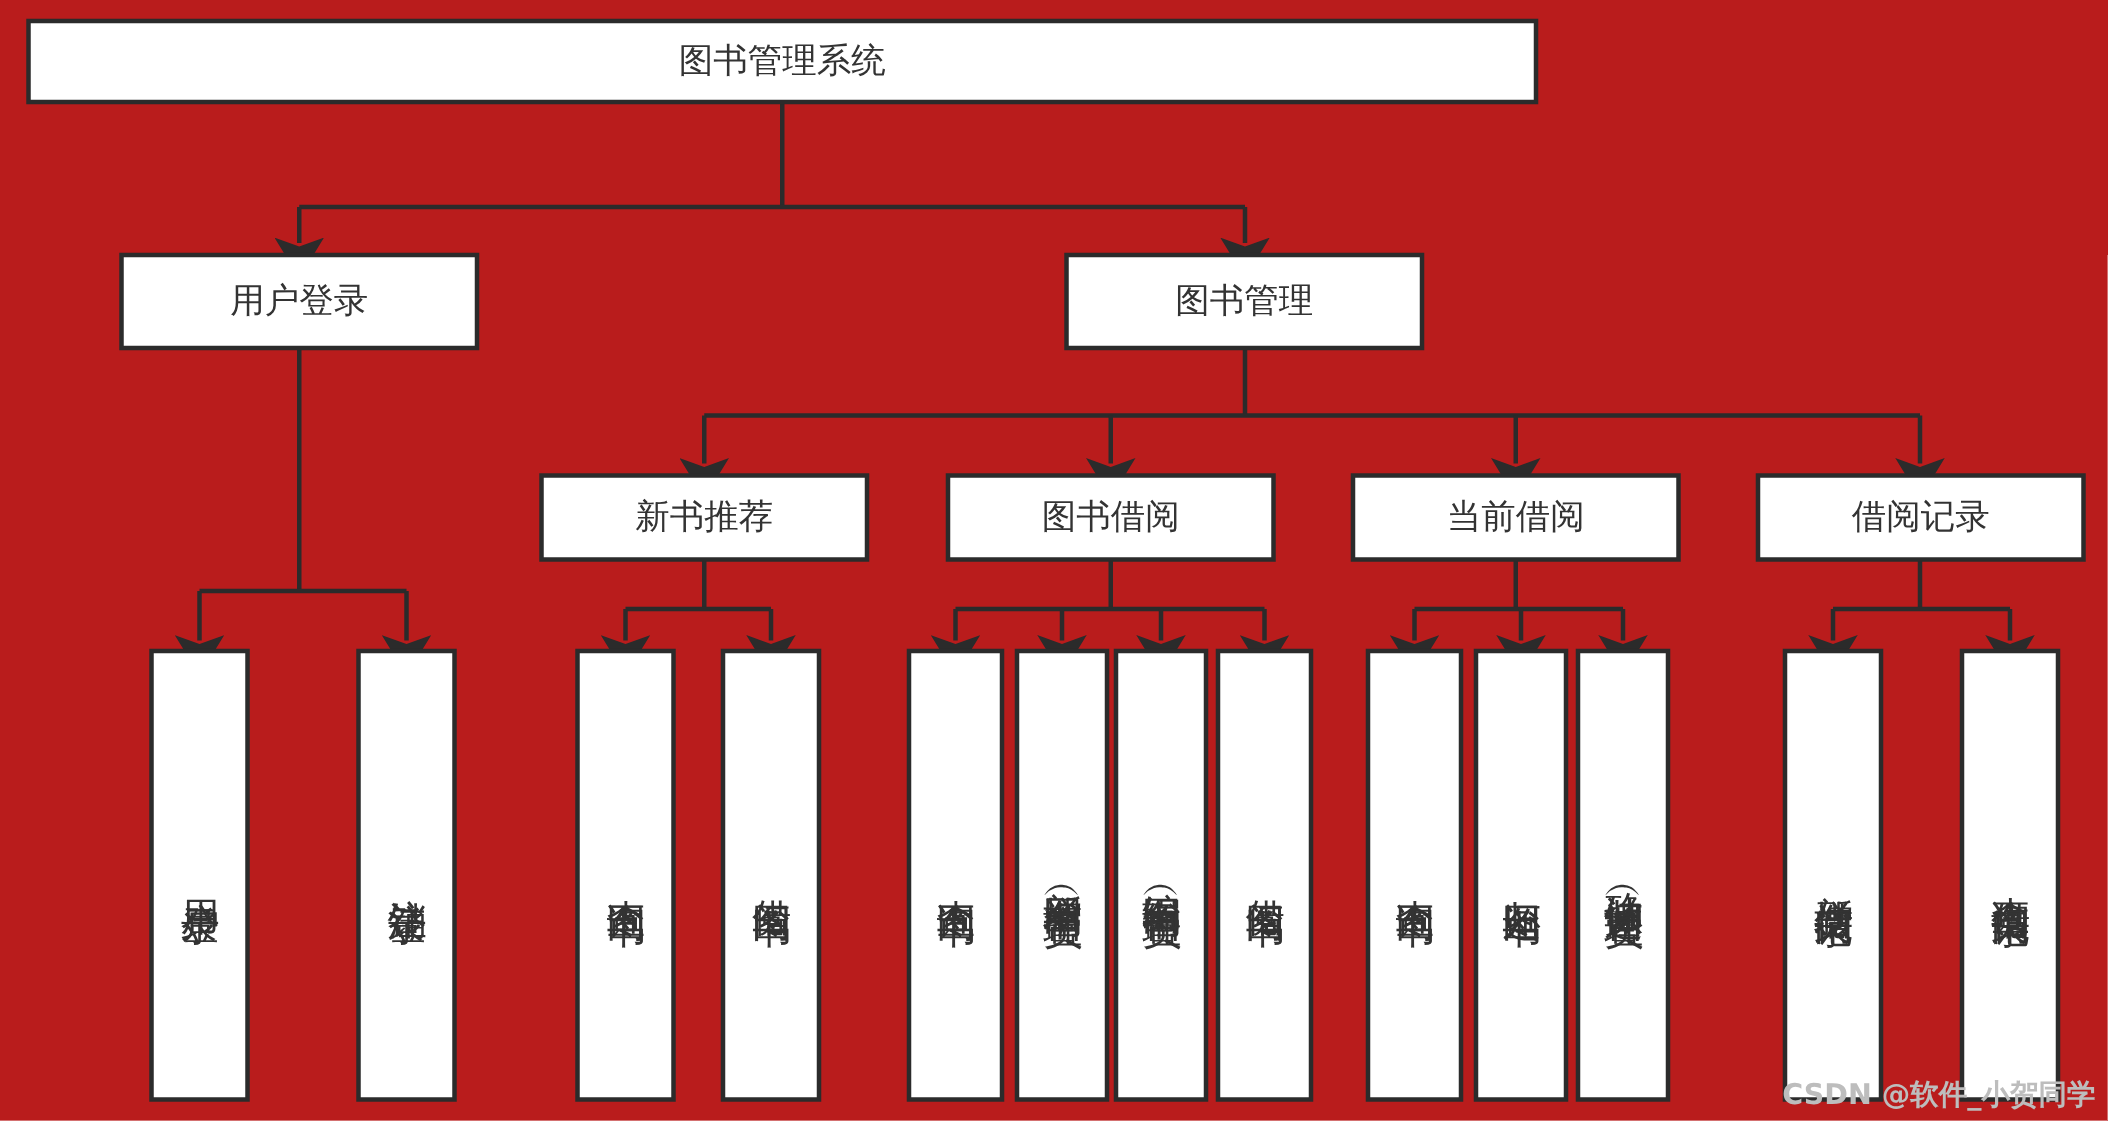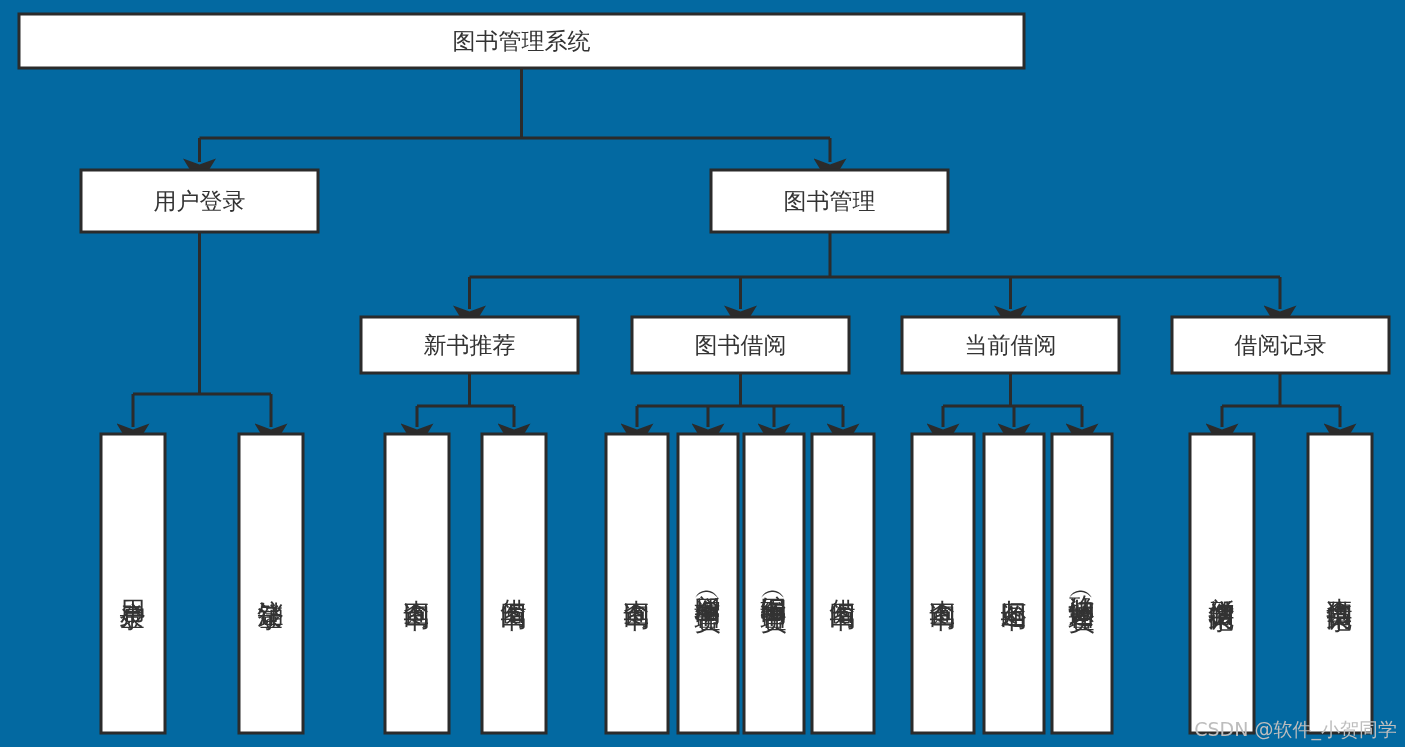--- a/index.html
+++ b/index.html
@@ -1,41 +1,41 @@
 <!DOCTYPE html>
 <html><head>
 <meta charset="utf-8">
 <style>
   html,body{margin:0;padding:0;background:#ffffff;}
   body{
     width:1405px;height:747px;
     font-family:"DejaVu Sans","Liberation Sans",sans-serif;
     overflow:hidden;position:relative;
   }
-  #diagram-root{position:relative;width:1405px;height:747px;background:#0369a1;}
+  #diagram-root{position:relative;width:1405px;height:747px;background:#b91c1c;}
   svg#flow{position:absolute;top:0;left:0;width:1405px;height:747px;display:block;}
   .node-rect{fill:#ffffff;stroke:#2b2b2b;stroke-width:3;}
   .edge{stroke:#2b2b2b;stroke-width:3;fill:none;stroke-linecap:butt;}
   .node-label{
     font-family:"DejaVu Sans","Liberation Sans",sans-serif;
     fill:#333333;font-size:23px;
     dominant-baseline:middle;text-anchor:middle;
   }
   .node-label-v{
     font-family:"DejaVu Sans","Liberation Sans",sans-serif;
     fill:#333333;font-size:26px;
     writing-mode:vertical-rl;text-orientation:upright;
     letter-spacing:2px;
     dominant-baseline:central;text-anchor:middle;
   }
   .watermark{
     position:absolute;right:8px;bottom:4px;
     font-family:"DejaVu Sans","Liberation Sans",sans-serif;
     font-size:19px;color:#bdbdbd;white-space:nowrap;
-    user-select:none;pointer-events:none;
+    user-select:none;pointer-events:none;font-weight:bold;
   }
 </style>
 </head>
 <body>
 
 <div id="diagram-root">
 
   <svg id="flow" viewBox="0 0 1405 747">
     <defs>
       <marker id="arrow" markerWidth="9" markerHeight="11" refX="1.2" refY="5.5" orient="auto" markerUnits="strokeWidth">

